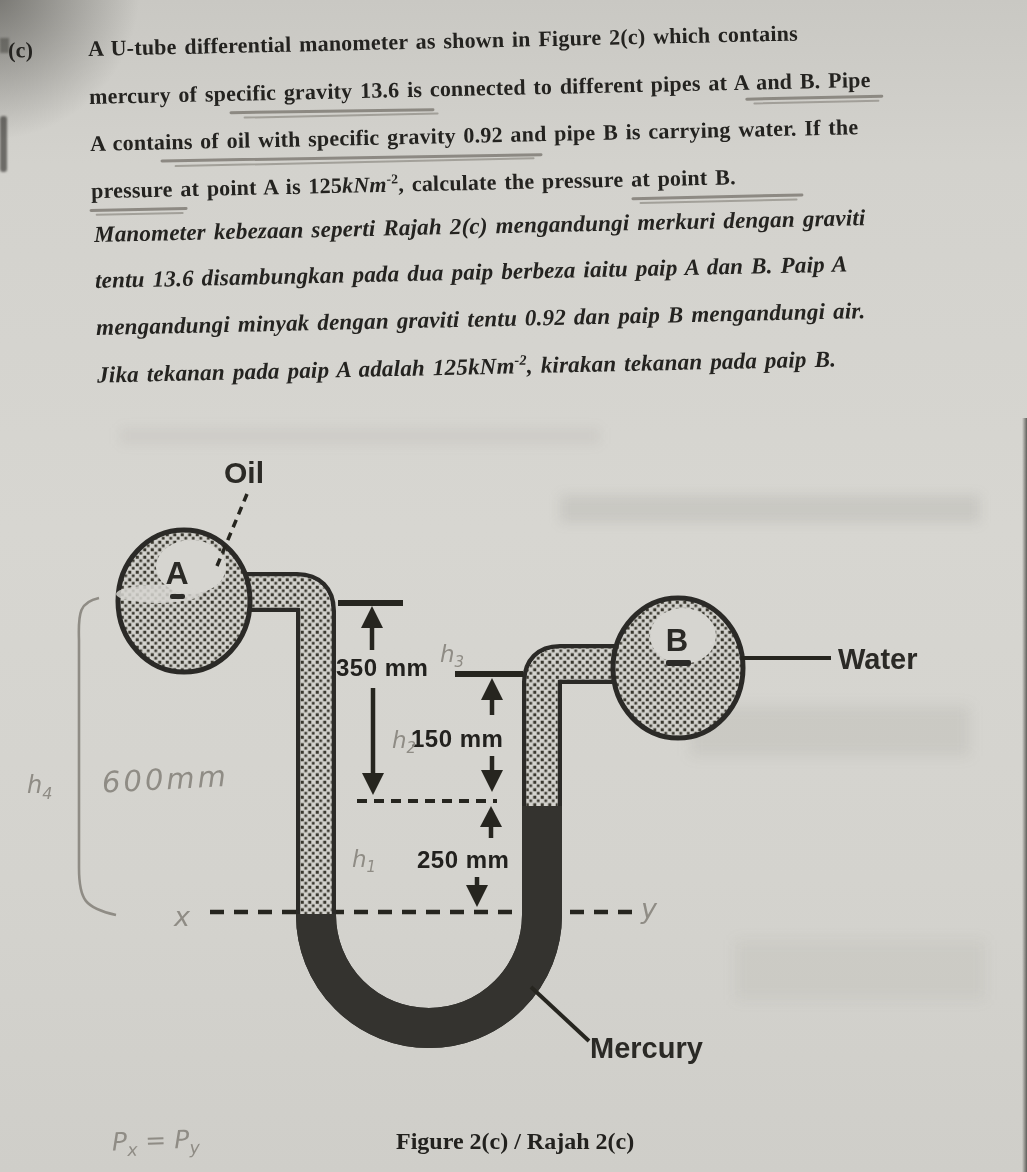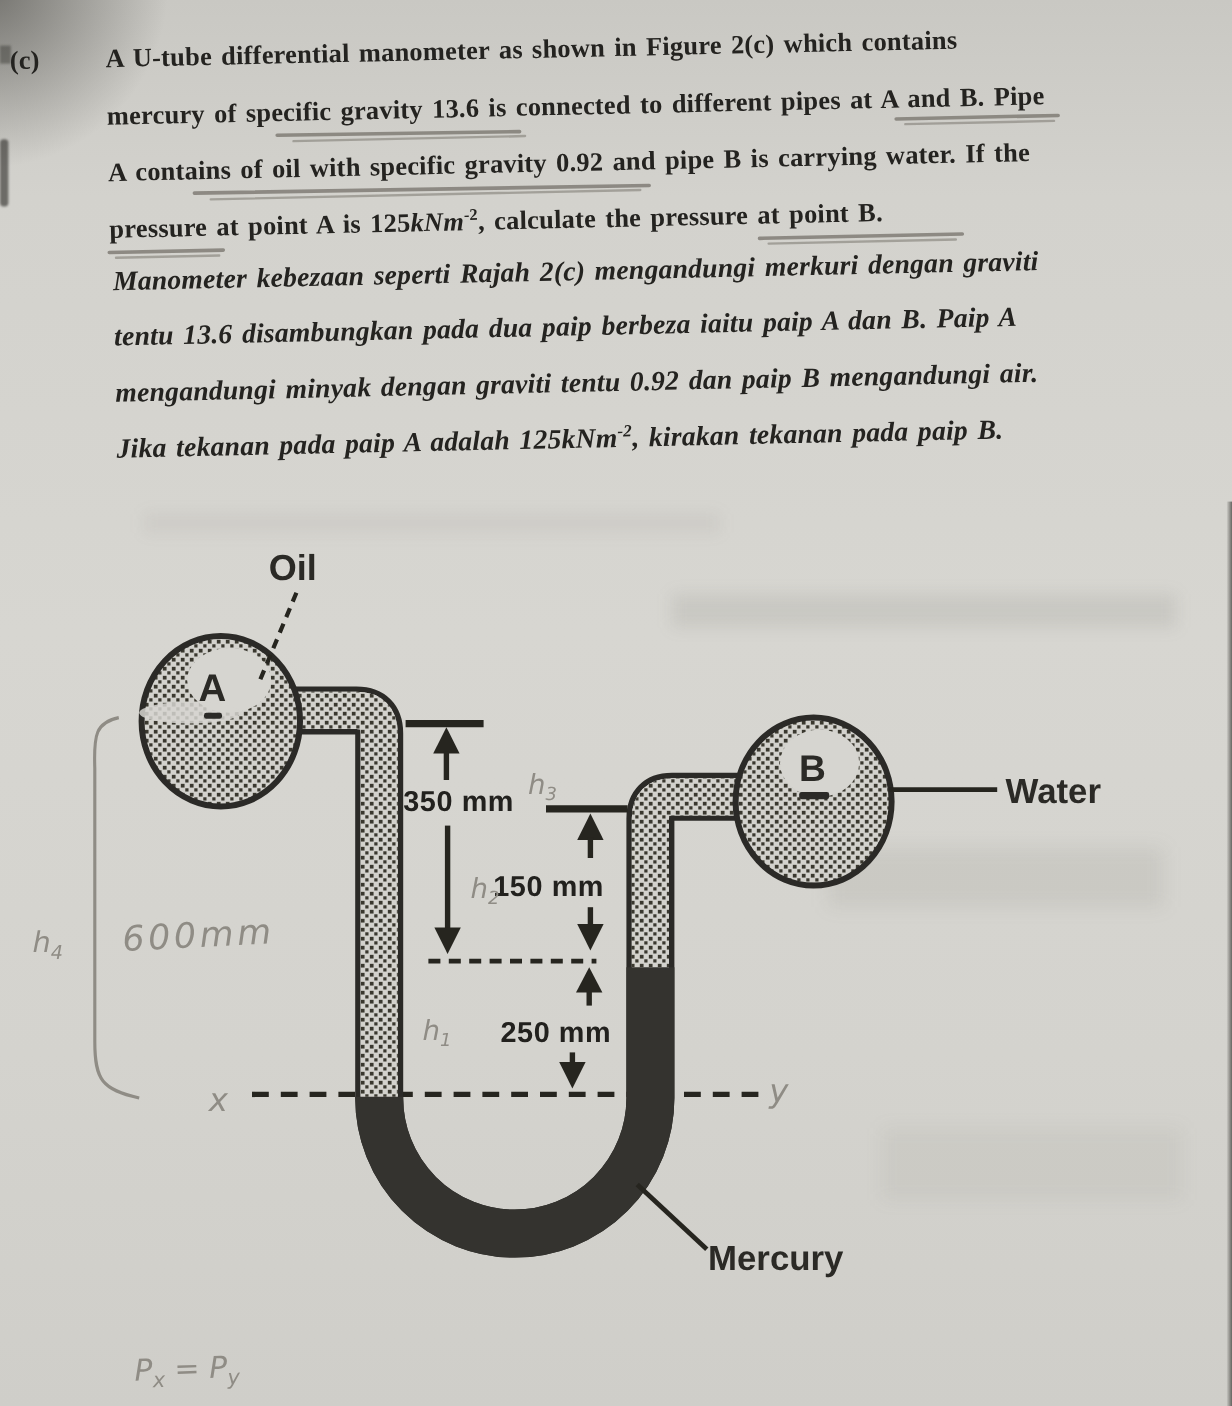--- a/index.html
+++ b/index.html
@@ -154,16 +154,17 @@
       <text x="27" y="793" class="pencil-txt" font-size="24"><tspan>h</tspan><tspan dy="6" font-size="16">4</tspan></text>
       <text x="102" y="790" class="pencil-txt" font-size="29" letter-spacing="3" transform="rotate(-3 150 780)">600mm</text>
       <text x="440" y="662" class="pencil-txt" font-size="23"><tspan>h</tspan><tspan dy="5" font-size="15">3</tspan></text>
       <text x="392" y="748" class="pencil-txt" font-size="23"><tspan>h</tspan><tspan dy="5" font-size="15">2</tspan></text>
       <text x="352" y="867" class="pencil-txt" font-size="23"><tspan>h</tspan><tspan dy="5" font-size="15">1</tspan></text>
       <text x="174" y="926" class="pencil-txt" font-size="27">x</text>
       <text x="641" y="918" class="pencil-txt" font-size="27">y</text>
     </g>
   </svg>
 
+  <div class="caption">Figure 2(c) / Rajah 2(c)</div>
 
   <div class="pxpy"><span>P</span><sub>x</sub><span> = </span><span>P</span><sub>y</sub></div>
 
 </div>
 
 </body></html>

